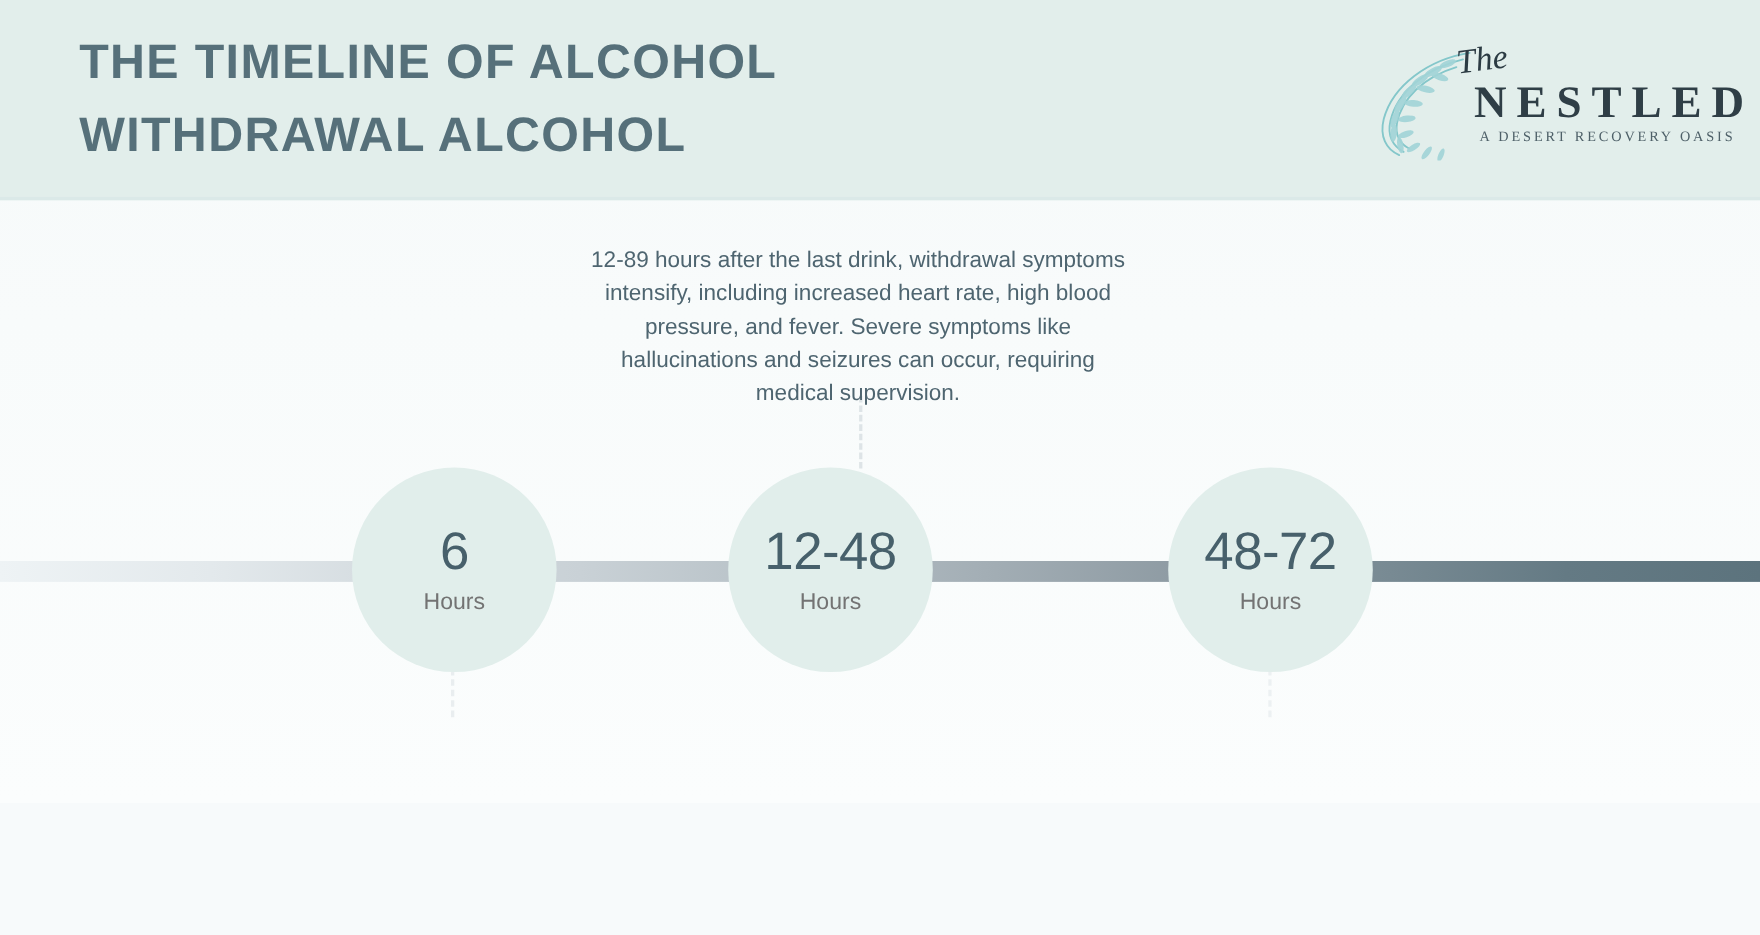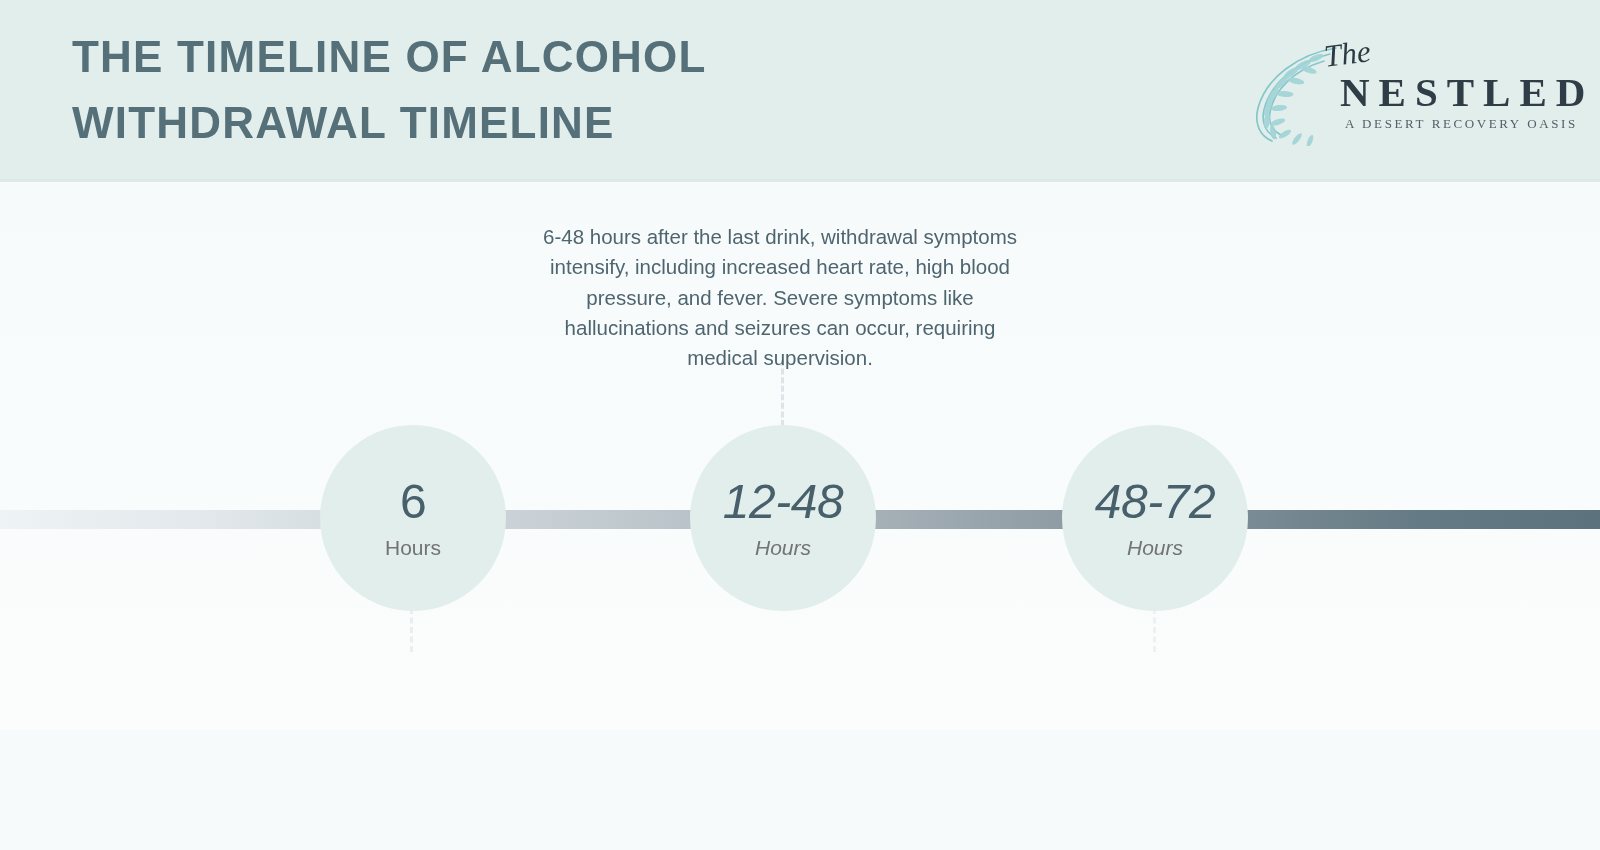--- a/index.html
+++ b/index.html
@@ -151,22 +151,22 @@
   .node-unit {
     font-family: "Liberation Sans", sans-serif;
     font-size: 21px;
     font-weight: 400;
     color: #737373;
     line-height: 1;
     margin-top: 11px;
   }
 
   #node-1 { left: 320px; top: 425px; }
-  #node-2 { left: 690px; top: 425px; font-style: italic; }
-  #node-3 { left: 1062px; top: 425px; font-style: italic; }
+  #node-2 { left: 662px; top: 425px; }
+  #node-3 { left: 1062px; top: 425px; }
 
   
   .connector {
     position: absolute;
     width: 0;
     border-left: 3px dashed #d5dde1;
     z-index: 2;
   }
 
   #connector-1 { left: 410px; top: 608px;  height: 44px; opacity: 0.45; }
@@ -190,21 +190,21 @@
 </style>
 </head>
 <body>
 
 <div class="infographic">
 
   <div class="header-band">
 
     <div class="title-block">
       <div class="title-line">THE TIMELINE OF ALCOHOL</div>
-      <div class="title-line">WITHDRAWAL TIMELINE</div>
+      <div class="title-line">WITHDRAWAL ALCOHOL</div>
     </div>
 
     <div class="logo">
       <svg class="logo-wreath" viewBox="0 0 115 102">
         <g fill="none" stroke="#7fc5c9" stroke-width="1.7" stroke-linecap="round">
           <path d="M96 4 C58 10, 26 34, 18 64 C14 80, 20 92, 32 97"></path>
           <path d="M90 10 C56 18, 30 40, 24 66 C21 79, 26 89, 36 94"></path>
           <path d="M84 17 C54 26, 34 46, 30 68 C28 79, 33 87, 41 91"></path>
         </g>
         <g fill="#9fd3d6" opacity="0.92">
@@ -246,17 +246,17 @@
   <div class="node" id="node-2">
     <div class="node-value">12-48</div>
     <div class="node-unit">Hours</div>
   </div>
 
   <div class="node" id="node-3">
     <div class="node-value">48-72</div>
     <div class="node-unit">Hours</div>
   </div>
 
-  <div class="desc" id="desc-top">6-48 hours after the last drink, withdrawal symptoms intensify, including increased heart rate, high blood pressure, and fever. Severe symptoms like hallucinations and seizures can occur, requiring medical supervision.</div>
+  <div class="desc" id="desc-top">12-89 hours after the last drink, withdrawal symptoms intensify, including increased heart rate, high blood pressure, and fever. Severe symptoms like hallucinations and seizures can occur, requiring medical supervision.</div>
 
 
 
 </div>
 
 </body></html>

